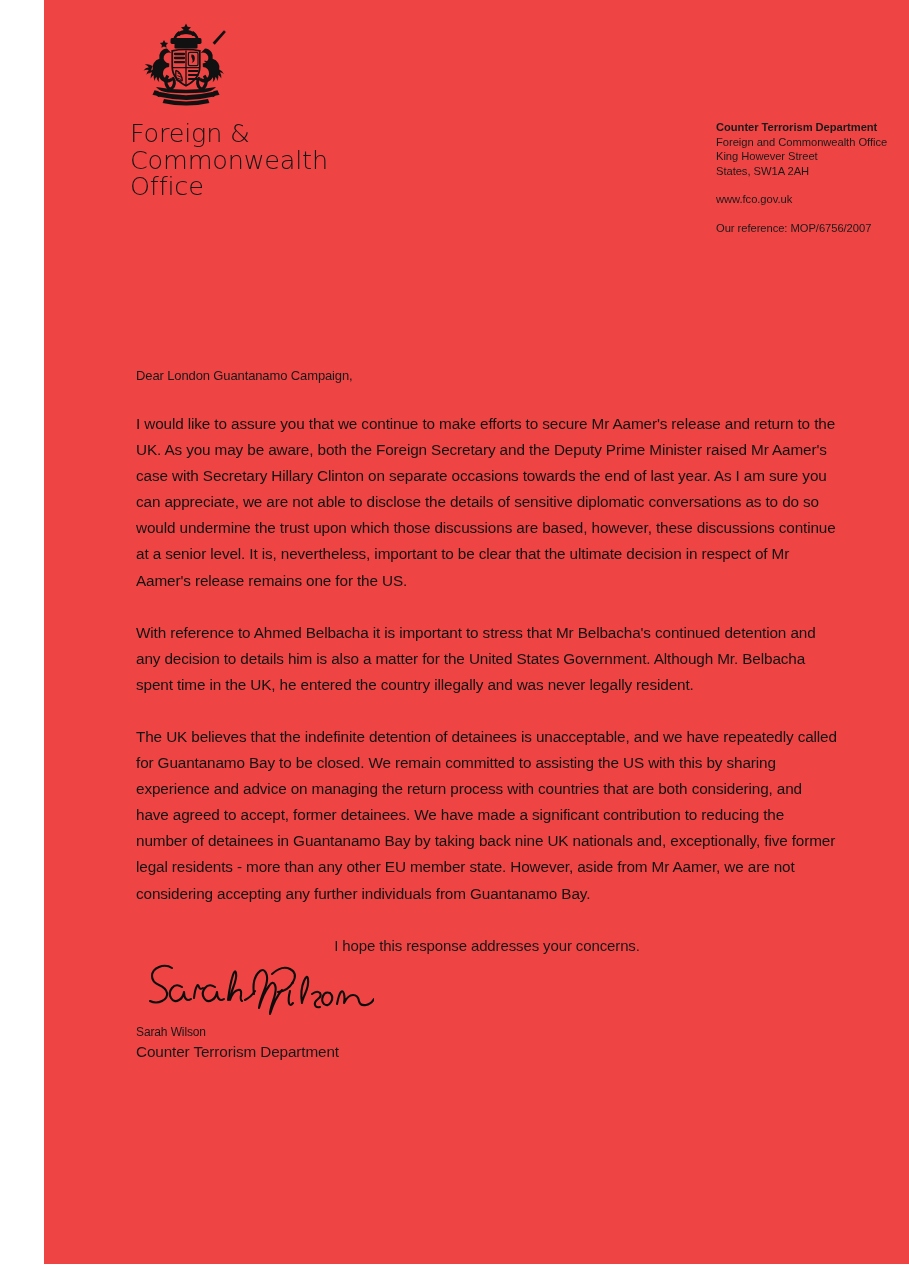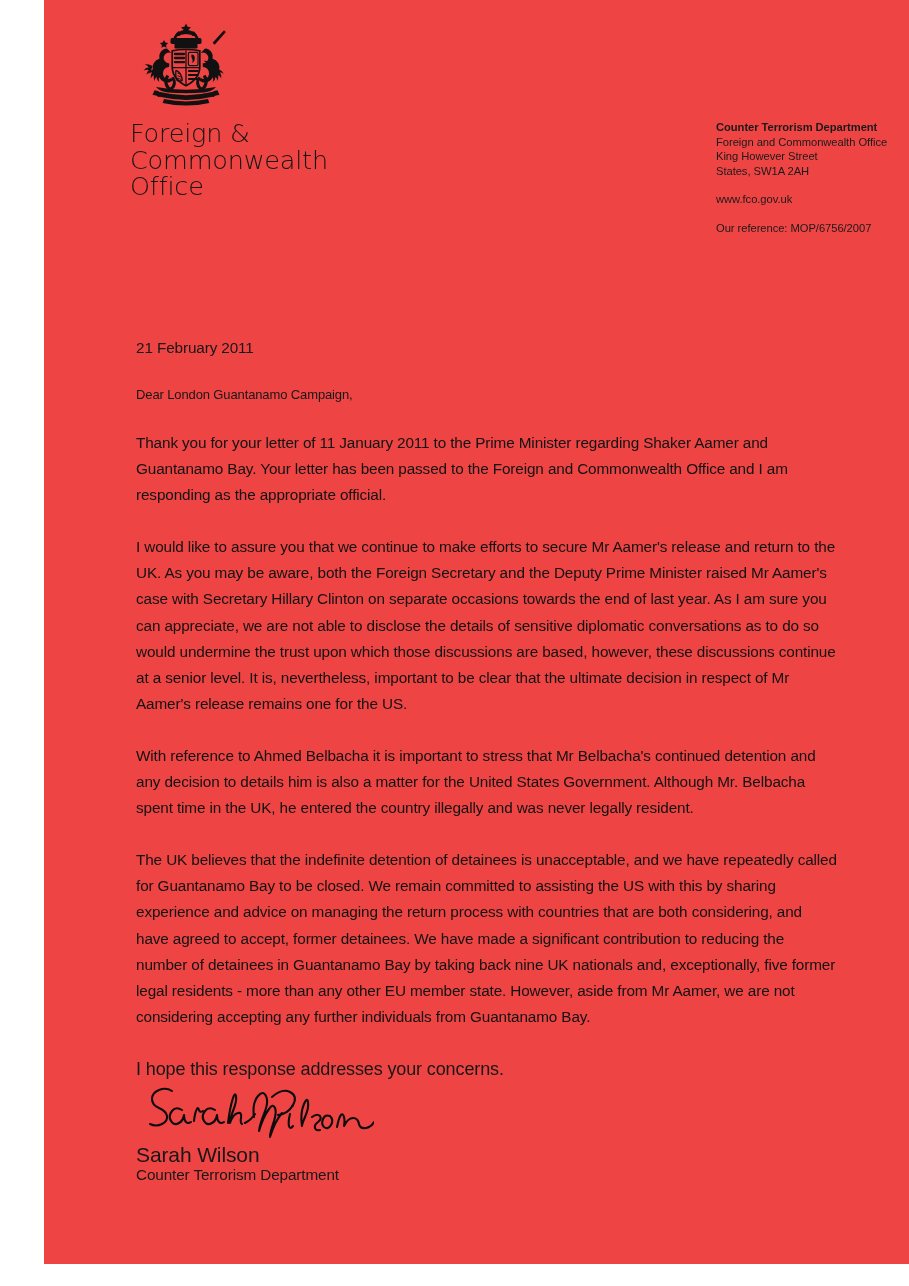--- a/index.html
+++ b/index.html
@@ -91,43 +91,44 @@
   .para {
     margin-top: 26px;
     font-size: 15.3px;
     line-height: 26.1px;
     letter-spacing: -0.12px;
     text-align: left;
     color: #121212;
   }
   .closing-line {
     margin-top: 26px;
-    font-size: 18px;
+    font-size: 15px;
     line-height: 26.1px;
     letter-spacing: -0.12px;
+    text-align: center;
   }
   .signoff {
     margin-top: 24px;
     font-size: 15.3px;
     line-height: 19px;
     letter-spacing: -0.12px;
   }
   .signature-wrap {
     margin-top: 1px;
     margin-left: 6px;
     height: 62px;
   }
   .signature {
     display: block;
     width: 232px;
     height: 62px;
   }
   .sig-name {
     margin-top: 0px;
-    font-size: 21px;
+    font-size: 12px;
     line-height: 20.5px;
     letter-spacing: -0.12px;
   }
   .sig-dept {
     font-size: 15.3px;
     line-height: 20.5px;
     letter-spacing: -0.12px;
   }
 </style>
 </head>
@@ -195,24 +196,22 @@
     <div>King However Street</div>
     <div>States, SW1A 2AH</div>
     <div class="spacer"></div>
     <div>www.fco.gov.uk</div>
     <div class="spacer"></div>
     <div>Our reference: MOP/6756/2007</div>
   </div>
 
   <div class="body-area">
 
-    <div class="date-line">21 February 2011</div>
     <div class="salutation">Dear London Guantanamo Campaign,</div>
 
-    <p class="para">Thank you for your letter of 11 January 2011 to the Prime Minister regarding Shaker Aamer and Guantanamo Bay. Your letter has been passed to the Foreign and Commonwealth Office and I am responding as the appropriate official.</p>
     <p class="para">I would like to assure you that we continue to make efforts to secure Mr Aamer's release and return to the UK. As you may be aware, both the Foreign Secretary and the Deputy Prime Minister raised Mr Aamer's case with Secretary Hillary Clinton on separate occasions towards the end of last year. As I am sure you can appreciate, we are not able to disclose the details of sensitive diplomatic conversations as to do so would undermine the trust upon which those discussions are based, however, these discussions continue at a senior level. It is, nevertheless, important to be clear that the ultimate decision in respect of Mr Aamer's release remains one for the US.</p>
     <p class="para">With reference to Ahmed Belbacha it is important to stress that Mr Belbacha's continued detention and any decision to details him is also a matter for the United States Government. Although Mr. Belbacha spent time in the UK, he entered the country illegally and was never legally resident.</p>
     <p class="para">The UK believes that the indefinite detention of detainees is unacceptable, and we have repeatedly called for Guantanamo Bay to be closed. We remain committed to assisting the US with this by sharing experience and advice on managing the return process with countries that are both considering, and have agreed to accept, former detainees. We have made a significant contribution to reducing the number of detainees in Guantanamo Bay by taking back nine UK nationals and, exceptionally, five former legal residents - more than any other EU member state. However, aside from Mr Aamer, we are not considering accepting any further individuals from Guantanamo Bay.</p>
 
     <div class="closing-line">I hope this response addresses your concerns.</div>
 
     <div class="signature-wrap">
       <svg class="signature" viewBox="0 0 232 62" aria-hidden="true">
         <g fill="none" stroke="#0d0d0d" stroke-width="2.1" stroke-linecap="round" stroke-linejoin="round">
 

